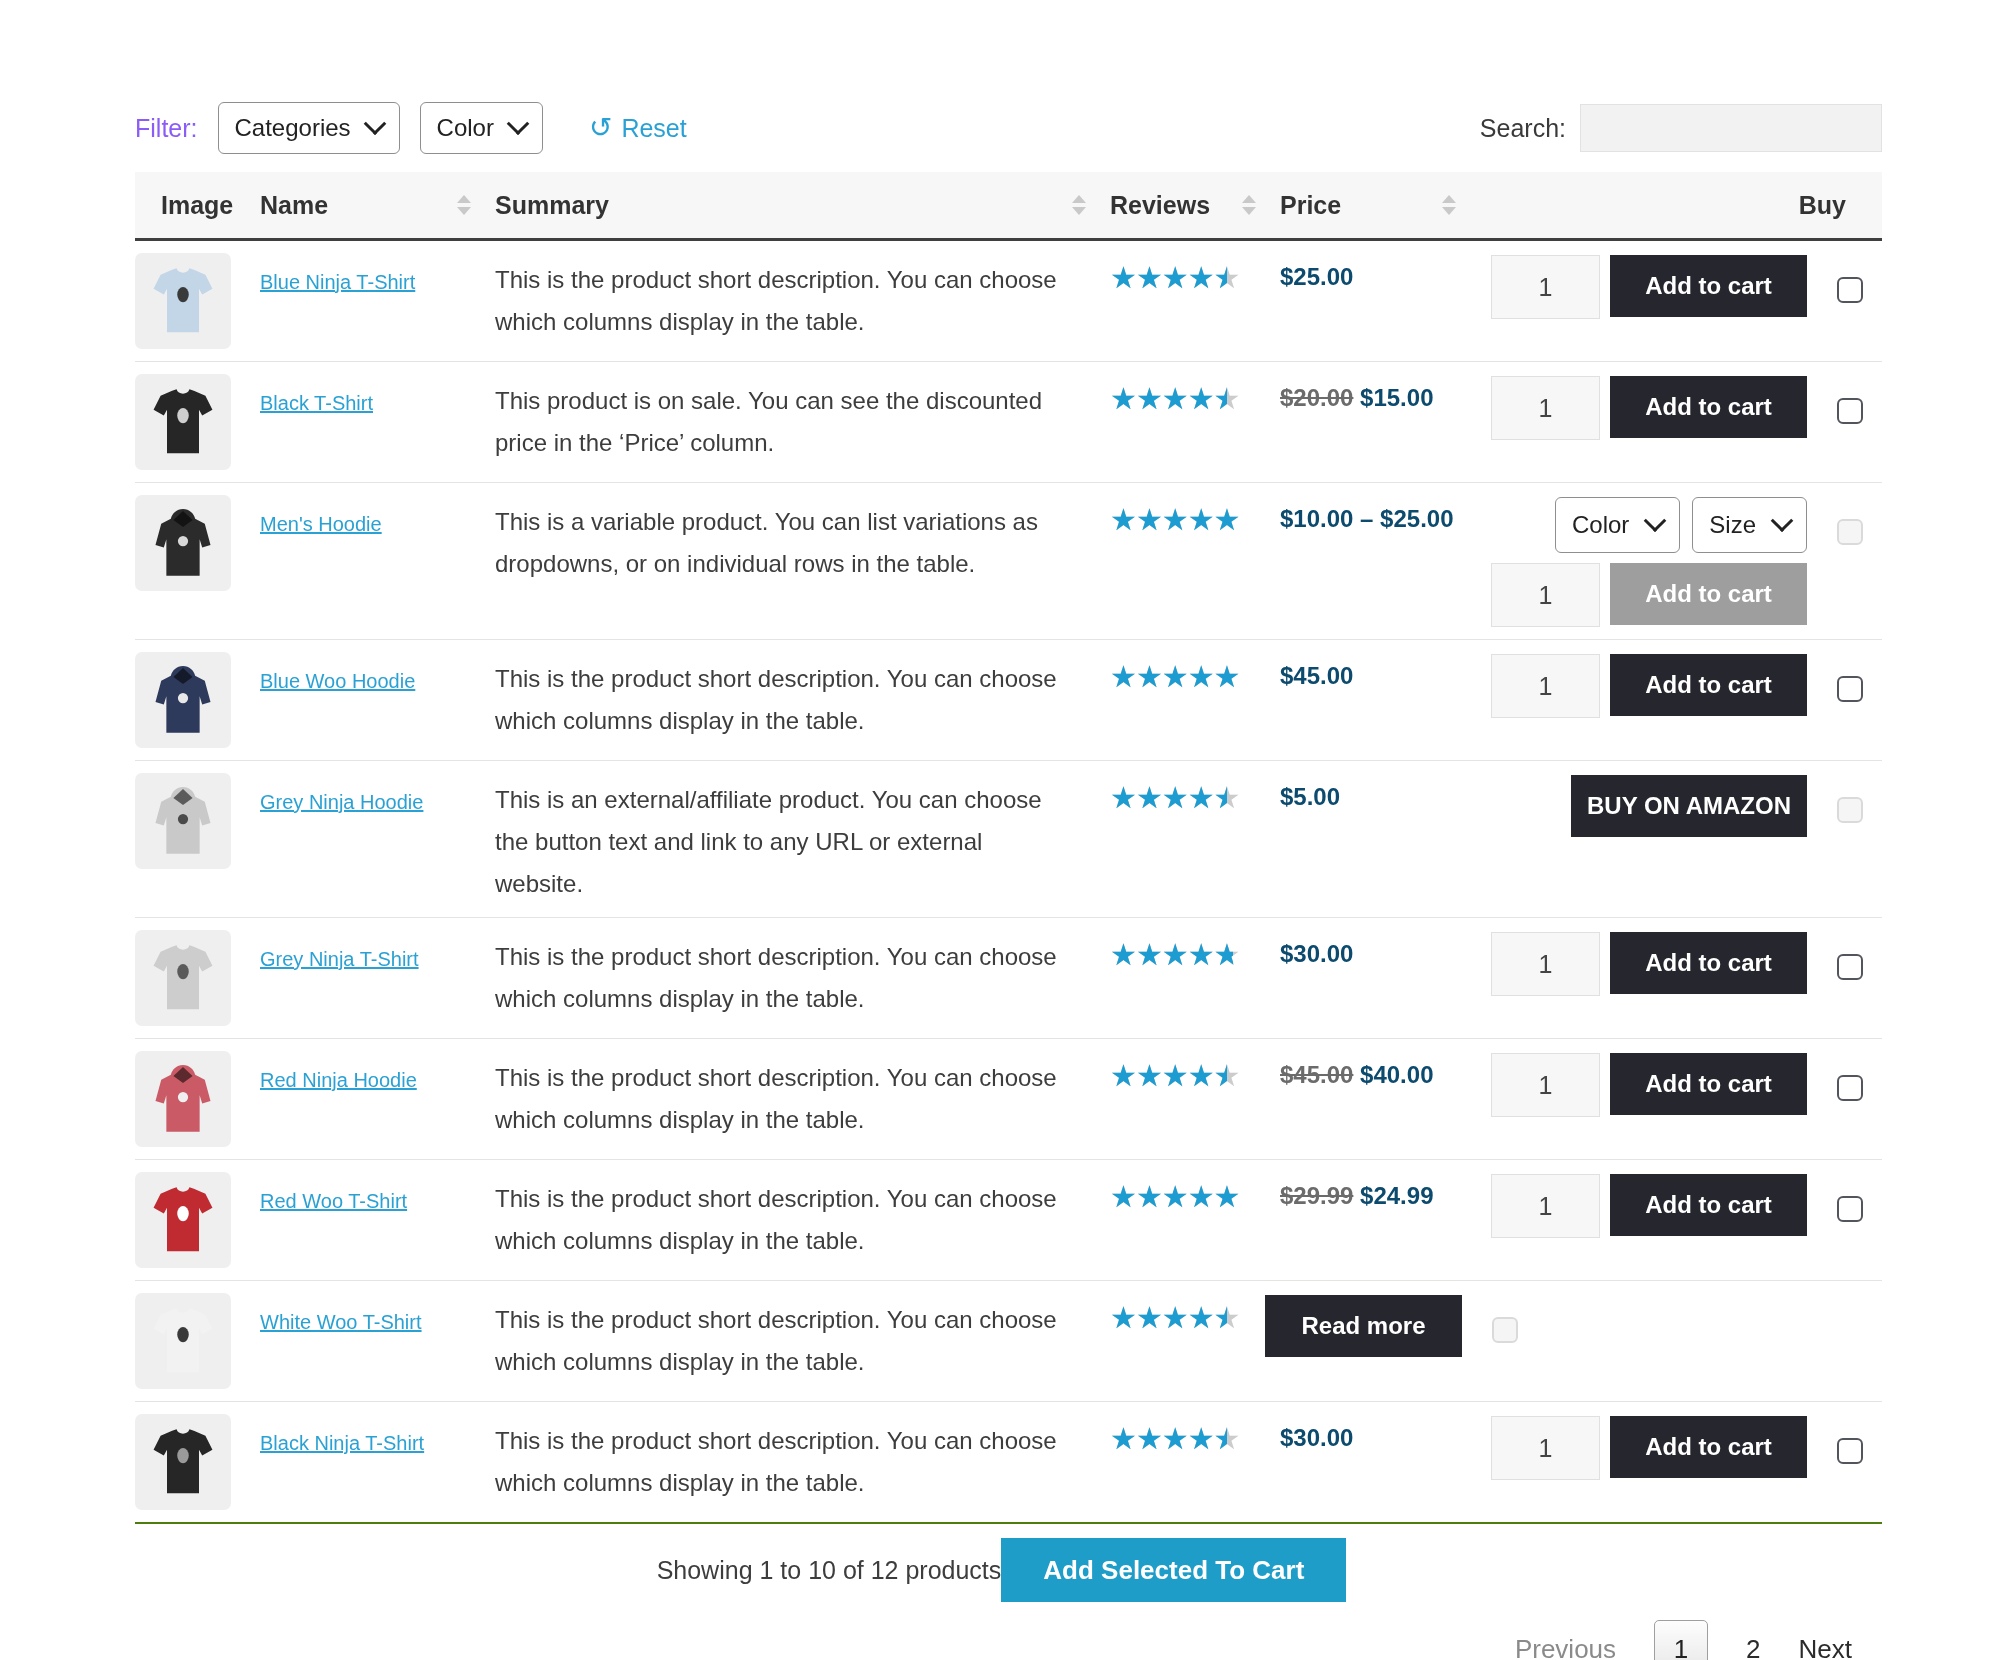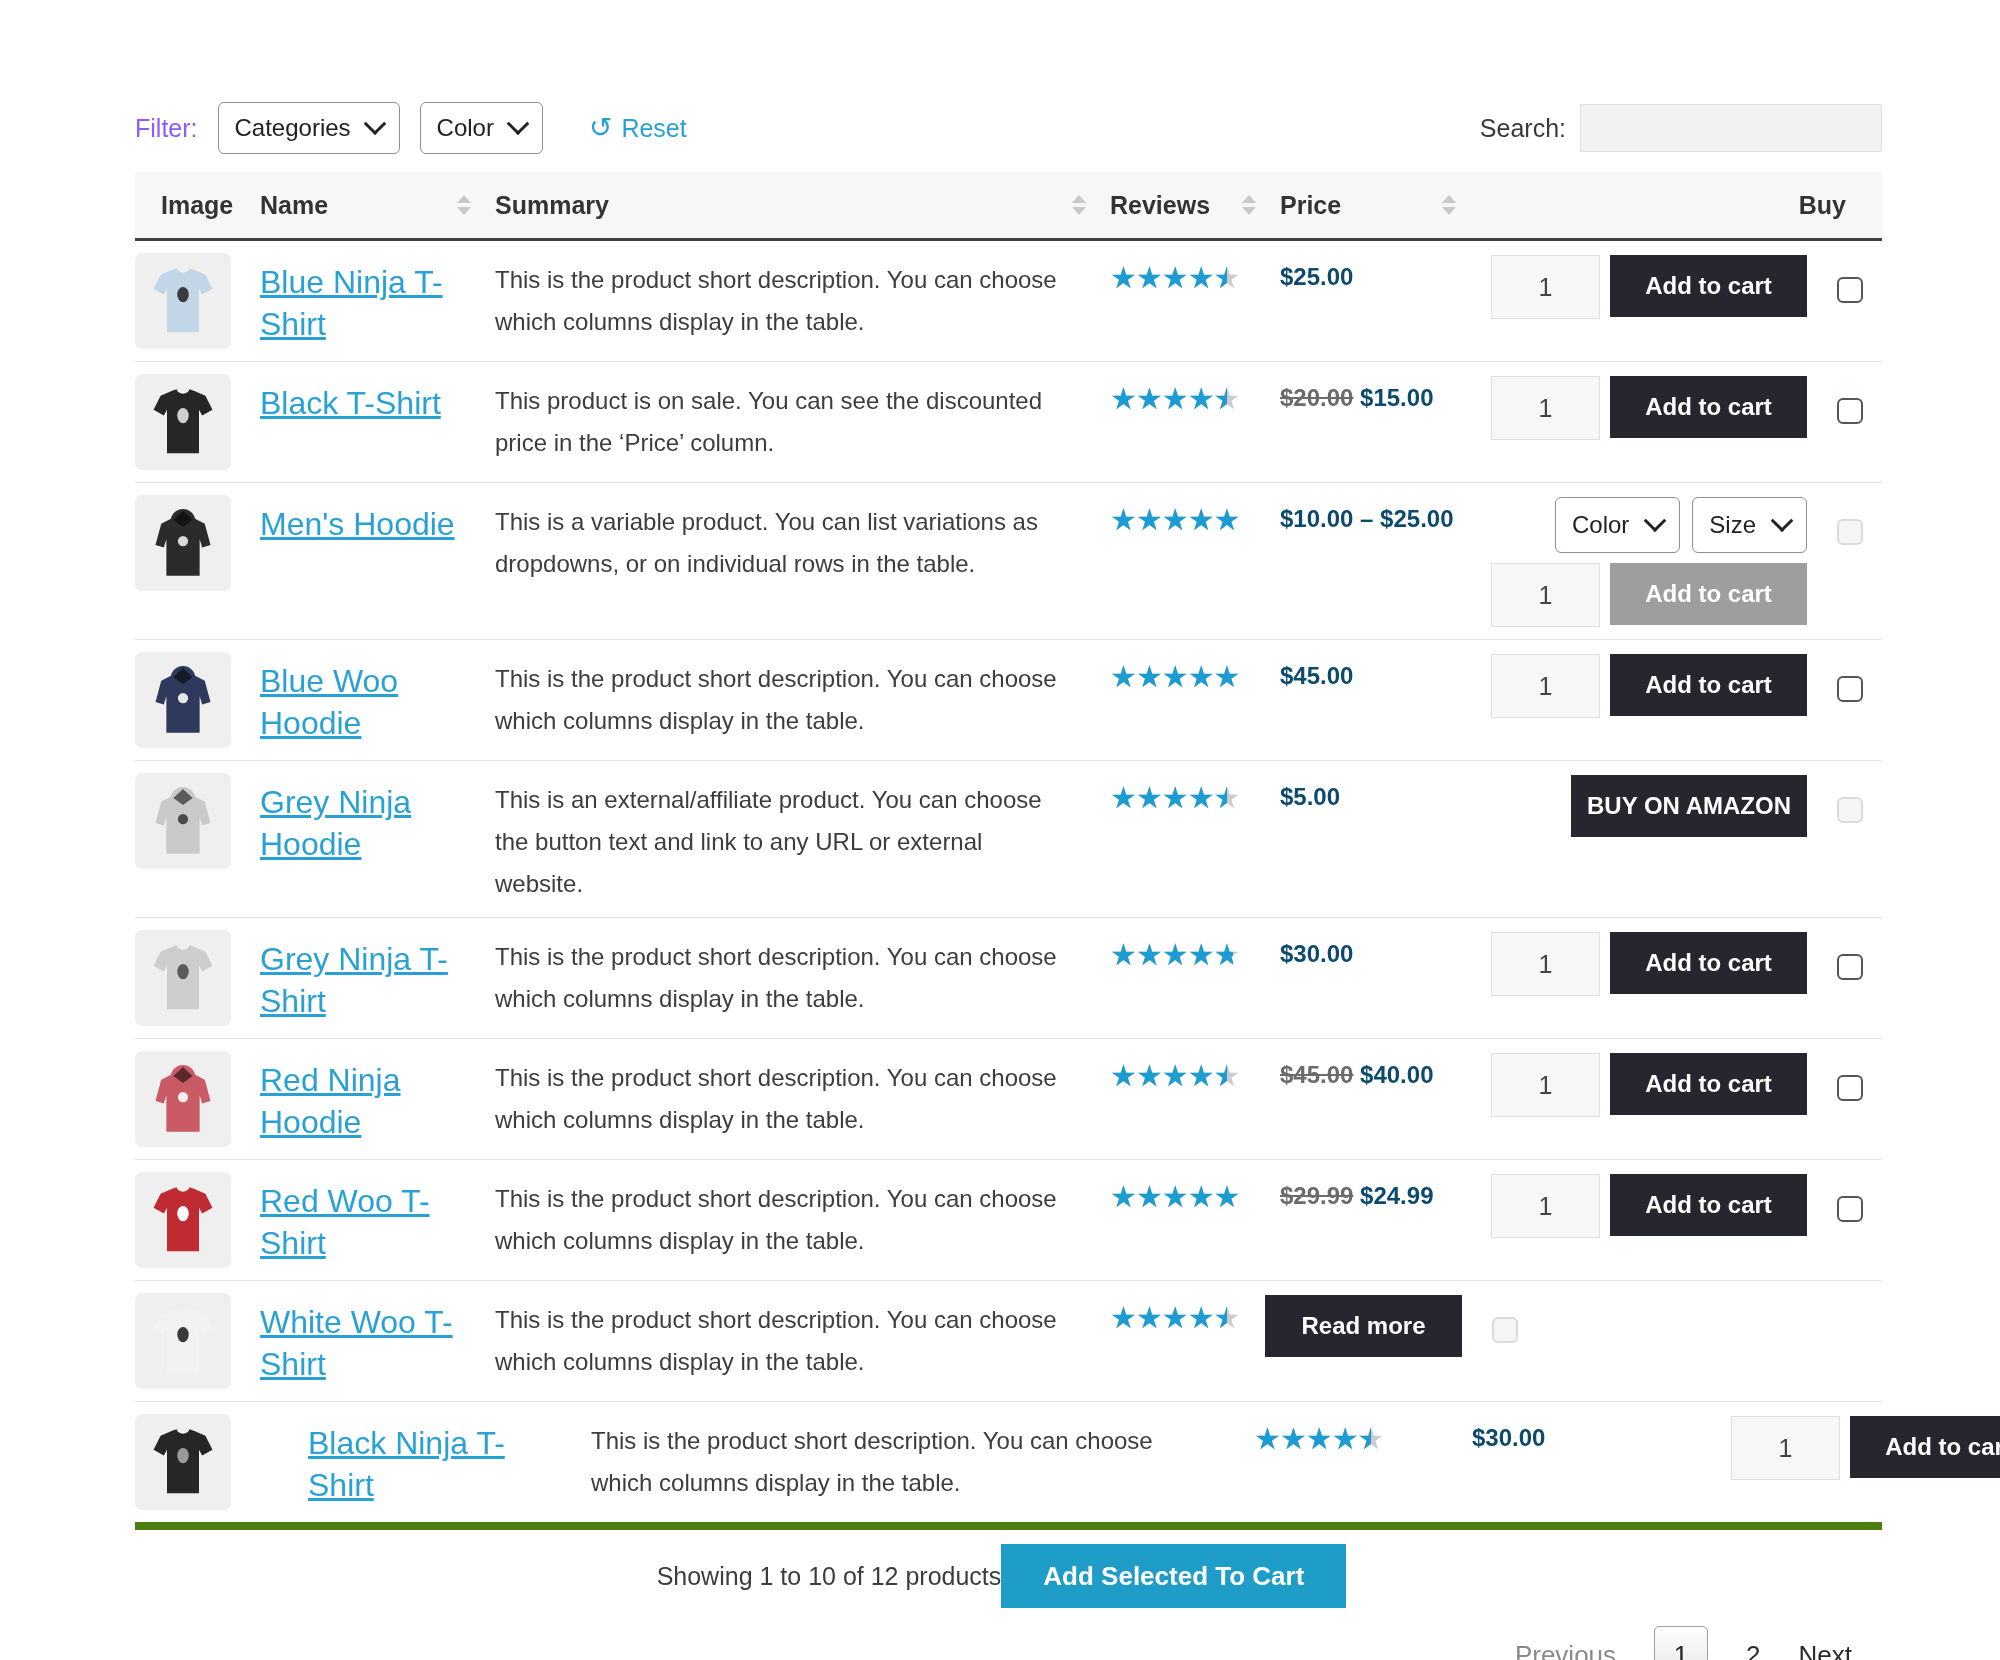--- a/index.html
+++ b/index.html
@@ -27,25 +27,25 @@
   .hcell{display:flex;align-items:center;justify-content:space-between;font-size:25px;font-weight:bold;color:#333;
          padding-right:24px;}
   .hcell.h-image{padding-left:26px;}
   .hcell.h-buy{grid-column:6 / 8;justify-content:flex-end;padding-right:36px;}
   .sort{display:inline-flex;flex-direction:column;gap:4px;}
   .sort i{display:block;width:0;height:0;border-left:7px solid transparent;border-right:7px solid transparent;}
   .sort .up{border-bottom:8px solid #c9c9c9;}
   .sort .dn{border-top:8px solid #c9c9c9;}
 
   .row{border-bottom:1px solid #e4e4e4;padding:12px 0;}
-  .row:last-child{border-bottom:8px solid #4d7c0f;gap:48px;}
+  .row:last-child{border-bottom:2px solid #4d7c0f;}
   .c{min-width:0;}
   .thumb{width:96px;height:96px;background:#efefef;border-radius:7px;display:flex;align-items:center;justify-content:center;}
   .c-name{padding-top:8px;padding-right:26px;}
-  .plink{color:var(--c-link);text-decoration:underline;font-size:32px;line-height:42px;}
+  .plink{color:var(--c-link);text-decoration:underline;font-size:20px;line-height:42px;}
   .c-summary{padding-top:6px;padding-right:36px;font-size:24px;line-height:42px;color:#3d3d3d;}
   .c-reviews{padding-top:10px;}
   .stars{position:relative;display:inline-block;font-size:30px;letter-spacing:-1px;line-height:1;color:#ccc;white-space:nowrap;}
   .stars-fill{position:absolute;left:0;top:0;overflow:hidden;color:var(--c-star);}
   .stars-fill span{white-space:nowrap;}
   .c-price{padding-top:10px;font-size:24px;}
   .price-del{text-decoration:line-through;color:#6b6b6b;margin-right:0;font-weight:bold;}
   .price-now{font-weight:bold;color:#0c4a6e;}
   .c-buy{display:flex;flex-direction:column;align-items:flex-end;gap:10px;padding-right:18px;padding-top:2px;}
   .qty-row{display:flex;gap:10px;}

